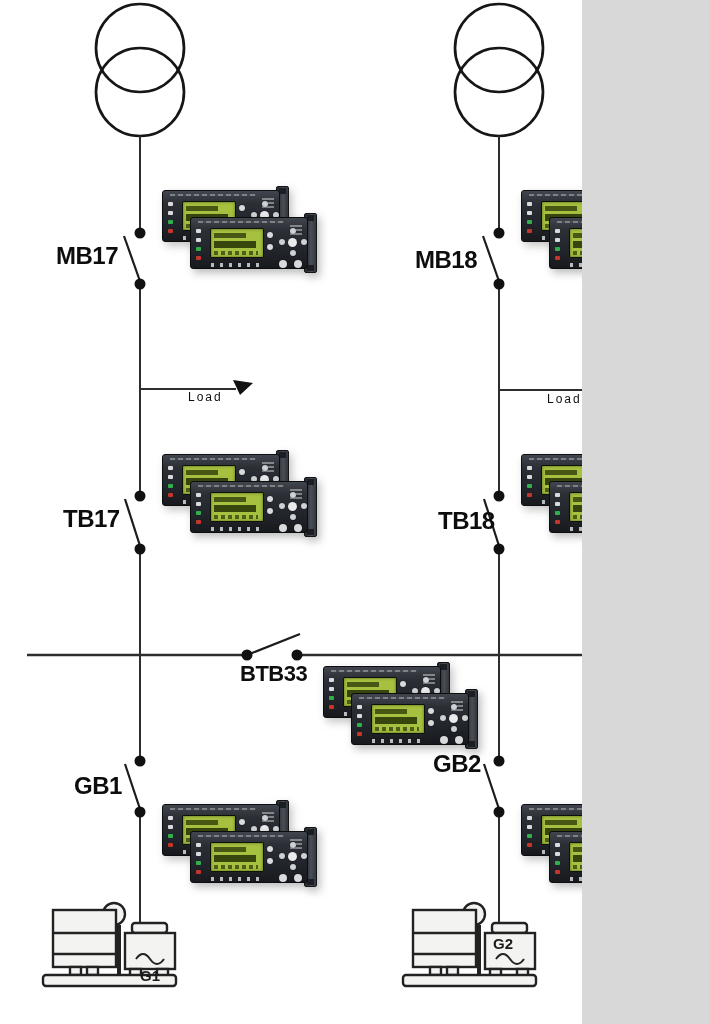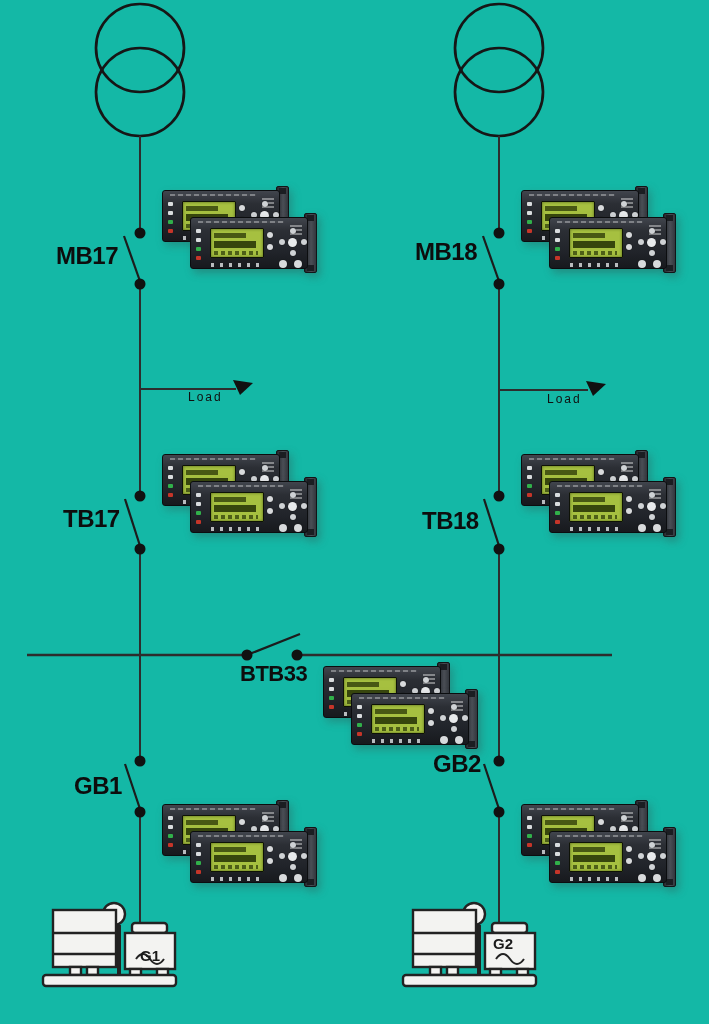--- a/index.html
+++ b/index.html
@@ -1,18 +1,18 @@
 <!DOCTYPE html>
 <html style="--screen: #a6c040;"><head>
 <meta charset="utf-8">
 <style>
   html,body{margin:0;padding:0;background:#d8d8d8;}
   .canvas{
-    position:relative;width:709px;height:1024px;overflow:hidden;
-    background:#14b8a6;
+    position:relative;width:582px;height:1024px;overflow:hidden;
+    background:#ffffff;
     font-family:"Liberation Sans",sans-serif;
   }
   .canvas svg{position:absolute;left:0;top:0;}
 
   
   .lbl{
     position:absolute;font-weight:bold;color:#0d0d0d;
     font-size:24px;line-height:1;letter-spacing:-0.5px;white-space:nowrap;
   }
   .lbl.small{font-size:22px;}
@@ -657,26 +657,26 @@
             <span class="dp ct"></span>
     </div>
     <div class="dv-row"></div>
     <div class="dv-btn b3"></div>
     <div class="dv-btn b4"></div>
   </div>
 </div>
   </div>
 
   <div class="lbl" style="left:56px;top:244px">MB17</div>
-  <div class="lbl" style="left:415px;top:240px">MB18</div>
+  <div class="lbl" style="left:415px;top:248px">MB18</div>
   <div class="lbl" style="left:63px;top:507px">TB17</div>
-  <div class="lbl" style="left:422px;top:509px">TB18</div>
+  <div class="lbl" style="left:438px;top:509px">TB18</div>
   <div class="lbl small" style="left:240px;top:663px">BTB33</div>
   <div class="lbl" style="left:74px;top:774px">GB1</div>
   <div class="lbl" style="left:433px;top:752px">GB2</div>
 
   <div class="load-lbl" style="left:188px;top:391px">Load</div>
   <div class="load-lbl" style="left:547px;top:393px">Load</div>
 
-  <div class="gen-lbl" style="left:137px;top:948px">G1</div>
+  <div class="gen-lbl" style="left:137px;top:968px">G1</div>
   <div class="gen-lbl" style="left:490px;top:936px">G2</div>
 
 </div>
 
 </body></html>

